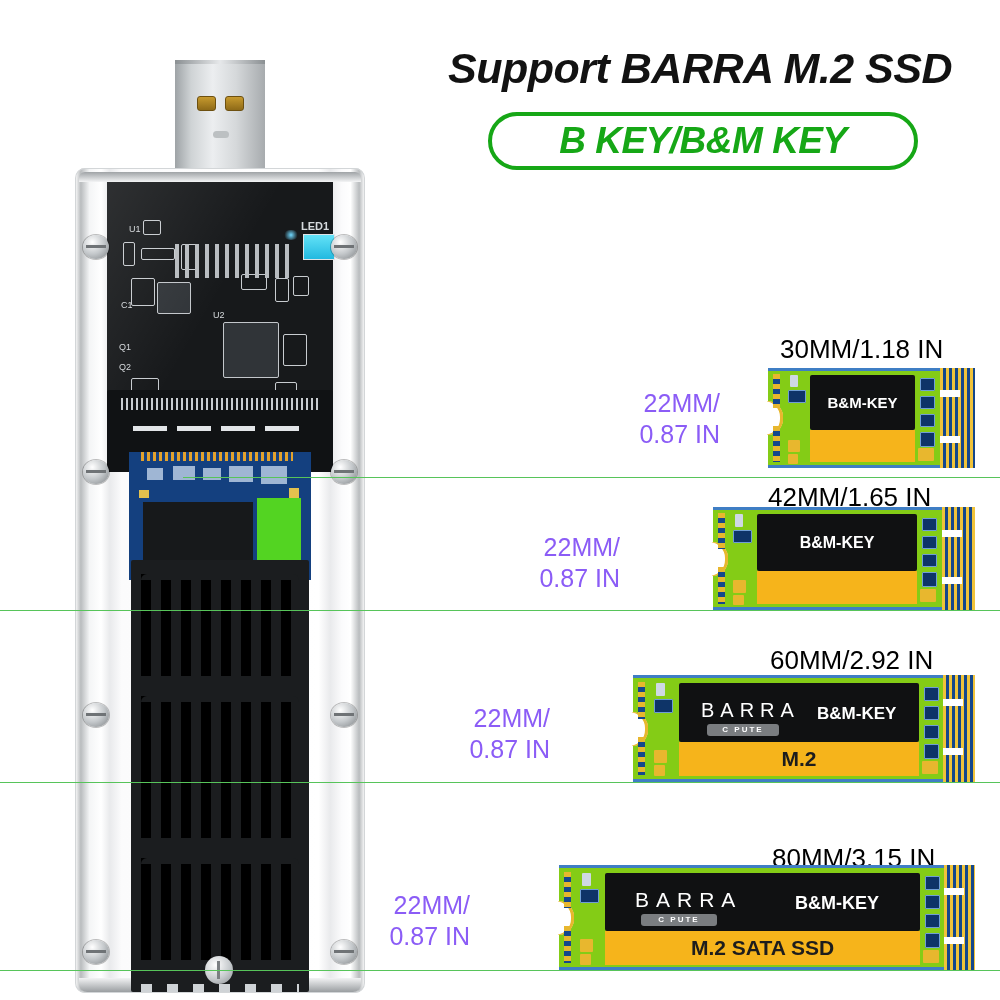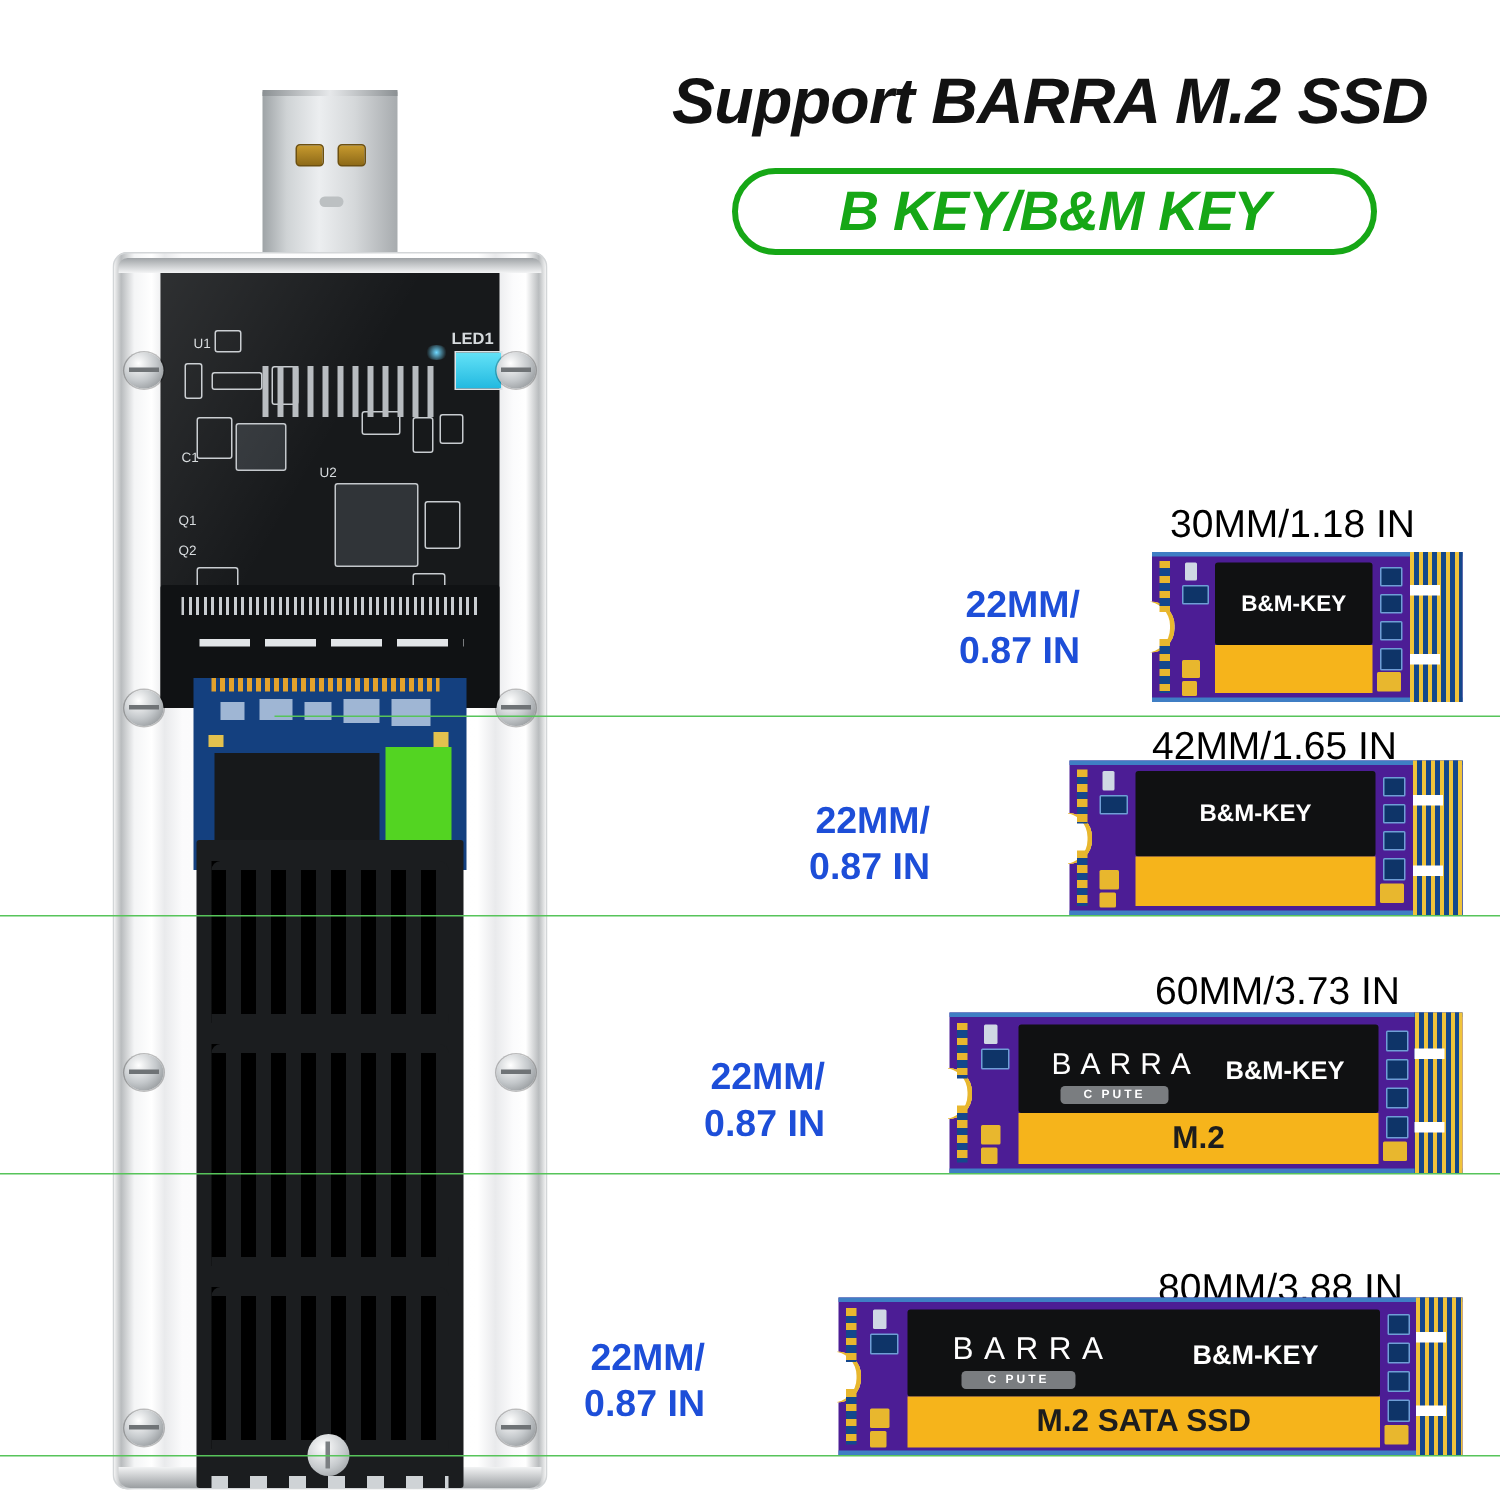--- a/index.html
+++ b/index.html
@@ -14,21 +14,21 @@
   #key-pill{left:488px;top:112px;width:430px;height:58px;
             border:4px solid #16a716;border-radius:32px;box-sizing:border-box;
             display:flex;align-items:center;justify-content:center;text-align:center;}
   #key-pill span{font-size:37px;font-weight:bold;font-style:italic;color:#16a716;
             letter-spacing:-0.5px;white-space:nowrap;}
 
   
   .guide{height:0;border-top:1.6px solid #57c45a;}
 
   
-  .dim{color:#1d4ed8;font-size:25px;line-height:31px;text-align:right;white-space:nowrap;font-weight:bold;}
+  .dim{color:#8b5cf6;font-size:25px;line-height:31px;text-align:right;white-space:nowrap;}
   .len{color:#000000;font-size:26px;white-space:nowrap;}
 
   
   #enclosure{left:75px;top:60px;width:290px;height:935px;}
 
   
   #usb-plug{left:100px;top:0;width:90px;height:115px;
      background:linear-gradient(90deg,#9ea3a6 0%,#cfd3d5 18%,#eceef0 42%,#d5d8da 68%,#a7abae 100%);
      border-radius:2px 2px 0 0;}
   #usb-plug:before{content:"";position:absolute;left:0;top:0;right:0;height:4px;
@@ -102,21 +102,21 @@
   #hs-feet{position:absolute;left:10px;bottom:0;width:158px;height:8px;
      background:repeating-linear-gradient(90deg,#cfd3d6 0 11px,#1b1d1f 11px 26px);}
 
   
   .screw{position:absolute;width:26px;height:24px;border-radius:50%;
      background:radial-gradient(circle at 36% 30%,#ffffff,#c4c8cb 50%,#7e8285 100%);
      box-shadow:0 0 0 1px rgba(0,0,0,.25);}
   .screw:after{content:"";position:absolute;left:3px;top:10px;width:20px;height:3px;background:#6f7376;}
 
   
-  .ssd{position:absolute;background:#4c1d95;}
+  .ssd{position:absolute;background:#84cc16;}
   .ssd .pcb-top-edge,.ssd .pcb-bot-edge{position:absolute;left:0;right:0;height:3px;background:#3f7ec4;}
   .pcb-top-edge{top:0;} .pcb-bot-edge{bottom:0;}
   .notch{position:absolute;left:-1px;top:50%;transform:translateY(-50%);
      width:16px;height:34px;border-radius:0 18px 18px 0;background:#ffffff;
      box-shadow:inset -2px 0 0 0 #e8b72e, inset -3px 0 0 0 #e8b72e;}
   .leftpads{position:absolute;left:5px;width:7px;
      background:repeating-linear-gradient(180deg,#e8b72e 0 5px,#14478c 5px 10px);}
   .label{position:absolute;background:#101112;border-radius:2px;}
   .label-yellow{position:absolute;background:#f6b41b;}
   .bmkey{position:absolute;color:#ffffff;font-weight:bold;white-space:nowrap;}
@@ -294,21 +294,21 @@
   <div class="rchip" style="left:209px;top:11px;width:13px;height:11px;"></div>
   <div class="rchip" style="left:209px;top:29px;width:13px;height:11px;"></div>
   <div class="rchip" style="left:209px;top:47px;width:13px;height:11px;"></div>
   <div class="rchip" style="left:209px;top:65px;width:13px;height:13px;"></div>
   <div class="rpad" style="left:207px;top:82px;width:16px;height:13px;"></div>
   <div class="fingers" style="left:229px;width:33px;"></div>
   <div class="fnotch" style="left:229px;top:23px;width:20px;height:7px;"></div>
   <div class="fnotch" style="left:229px;top:70px;width:20px;height:7px;"></div>
 </div>
 
-<div class="abs len" style="left:770px;top:645px;">60MM/3.73 IN</div>
+<div class="abs len" style="left:770px;top:645px;">60MM/2.92 IN</div>
 <div class="abs dim" style="left:420px;top:703px;width:130px;">
   <div>22MM/</div>
   <div>0.87 IN</div>
 </div>
 <div class="ssd" style="left:633px;top:675px;width:342px;height:107px;">
   <div class="pcb-top-edge"></div>
   <div class="pcb-bot-edge"></div>
   <div class="notch"></div>
   <div class="leftpads" style="top:7px;height:37px;"></div>
   <div class="leftpads" style="top:62px;height:38px;"></div>
@@ -327,21 +327,21 @@
   <div class="rchip" style="left:291px;top:12px;width:13px;height:12px;"></div>
   <div class="rchip" style="left:291px;top:31px;width:13px;height:12px;"></div>
   <div class="rchip" style="left:291px;top:50px;width:13px;height:12px;"></div>
   <div class="rchip" style="left:291px;top:69px;width:13px;height:13px;"></div>
   <div class="rpad" style="left:289px;top:86px;width:16px;height:13px;"></div>
   <div class="fingers" style="left:310px;width:32px;"></div>
   <div class="fnotch" style="left:310px;top:24px;width:20px;height:7px;"></div>
   <div class="fnotch" style="left:310px;top:73px;width:20px;height:7px;"></div>
 </div>
 
-<div class="abs len" style="left:772px;top:843px;">80MM/3.88 IN</div>
+<div class="abs len" style="left:772px;top:843px;">80MM/3.15 IN</div>
 <div class="abs dim" style="left:340px;top:890px;width:130px;">
   <div>22MM/</div>
   <div>0.87 IN</div>
 </div>
 <div class="ssd" style="left:559px;top:865px;width:416px;height:105px;">
   <div class="pcb-top-edge"></div>
   <div class="pcb-bot-edge"></div>
   <div class="notch"></div>
   <div class="leftpads" style="top:7px;height:36px;"></div>
   <div class="leftpads" style="top:61px;height:37px;"></div>

